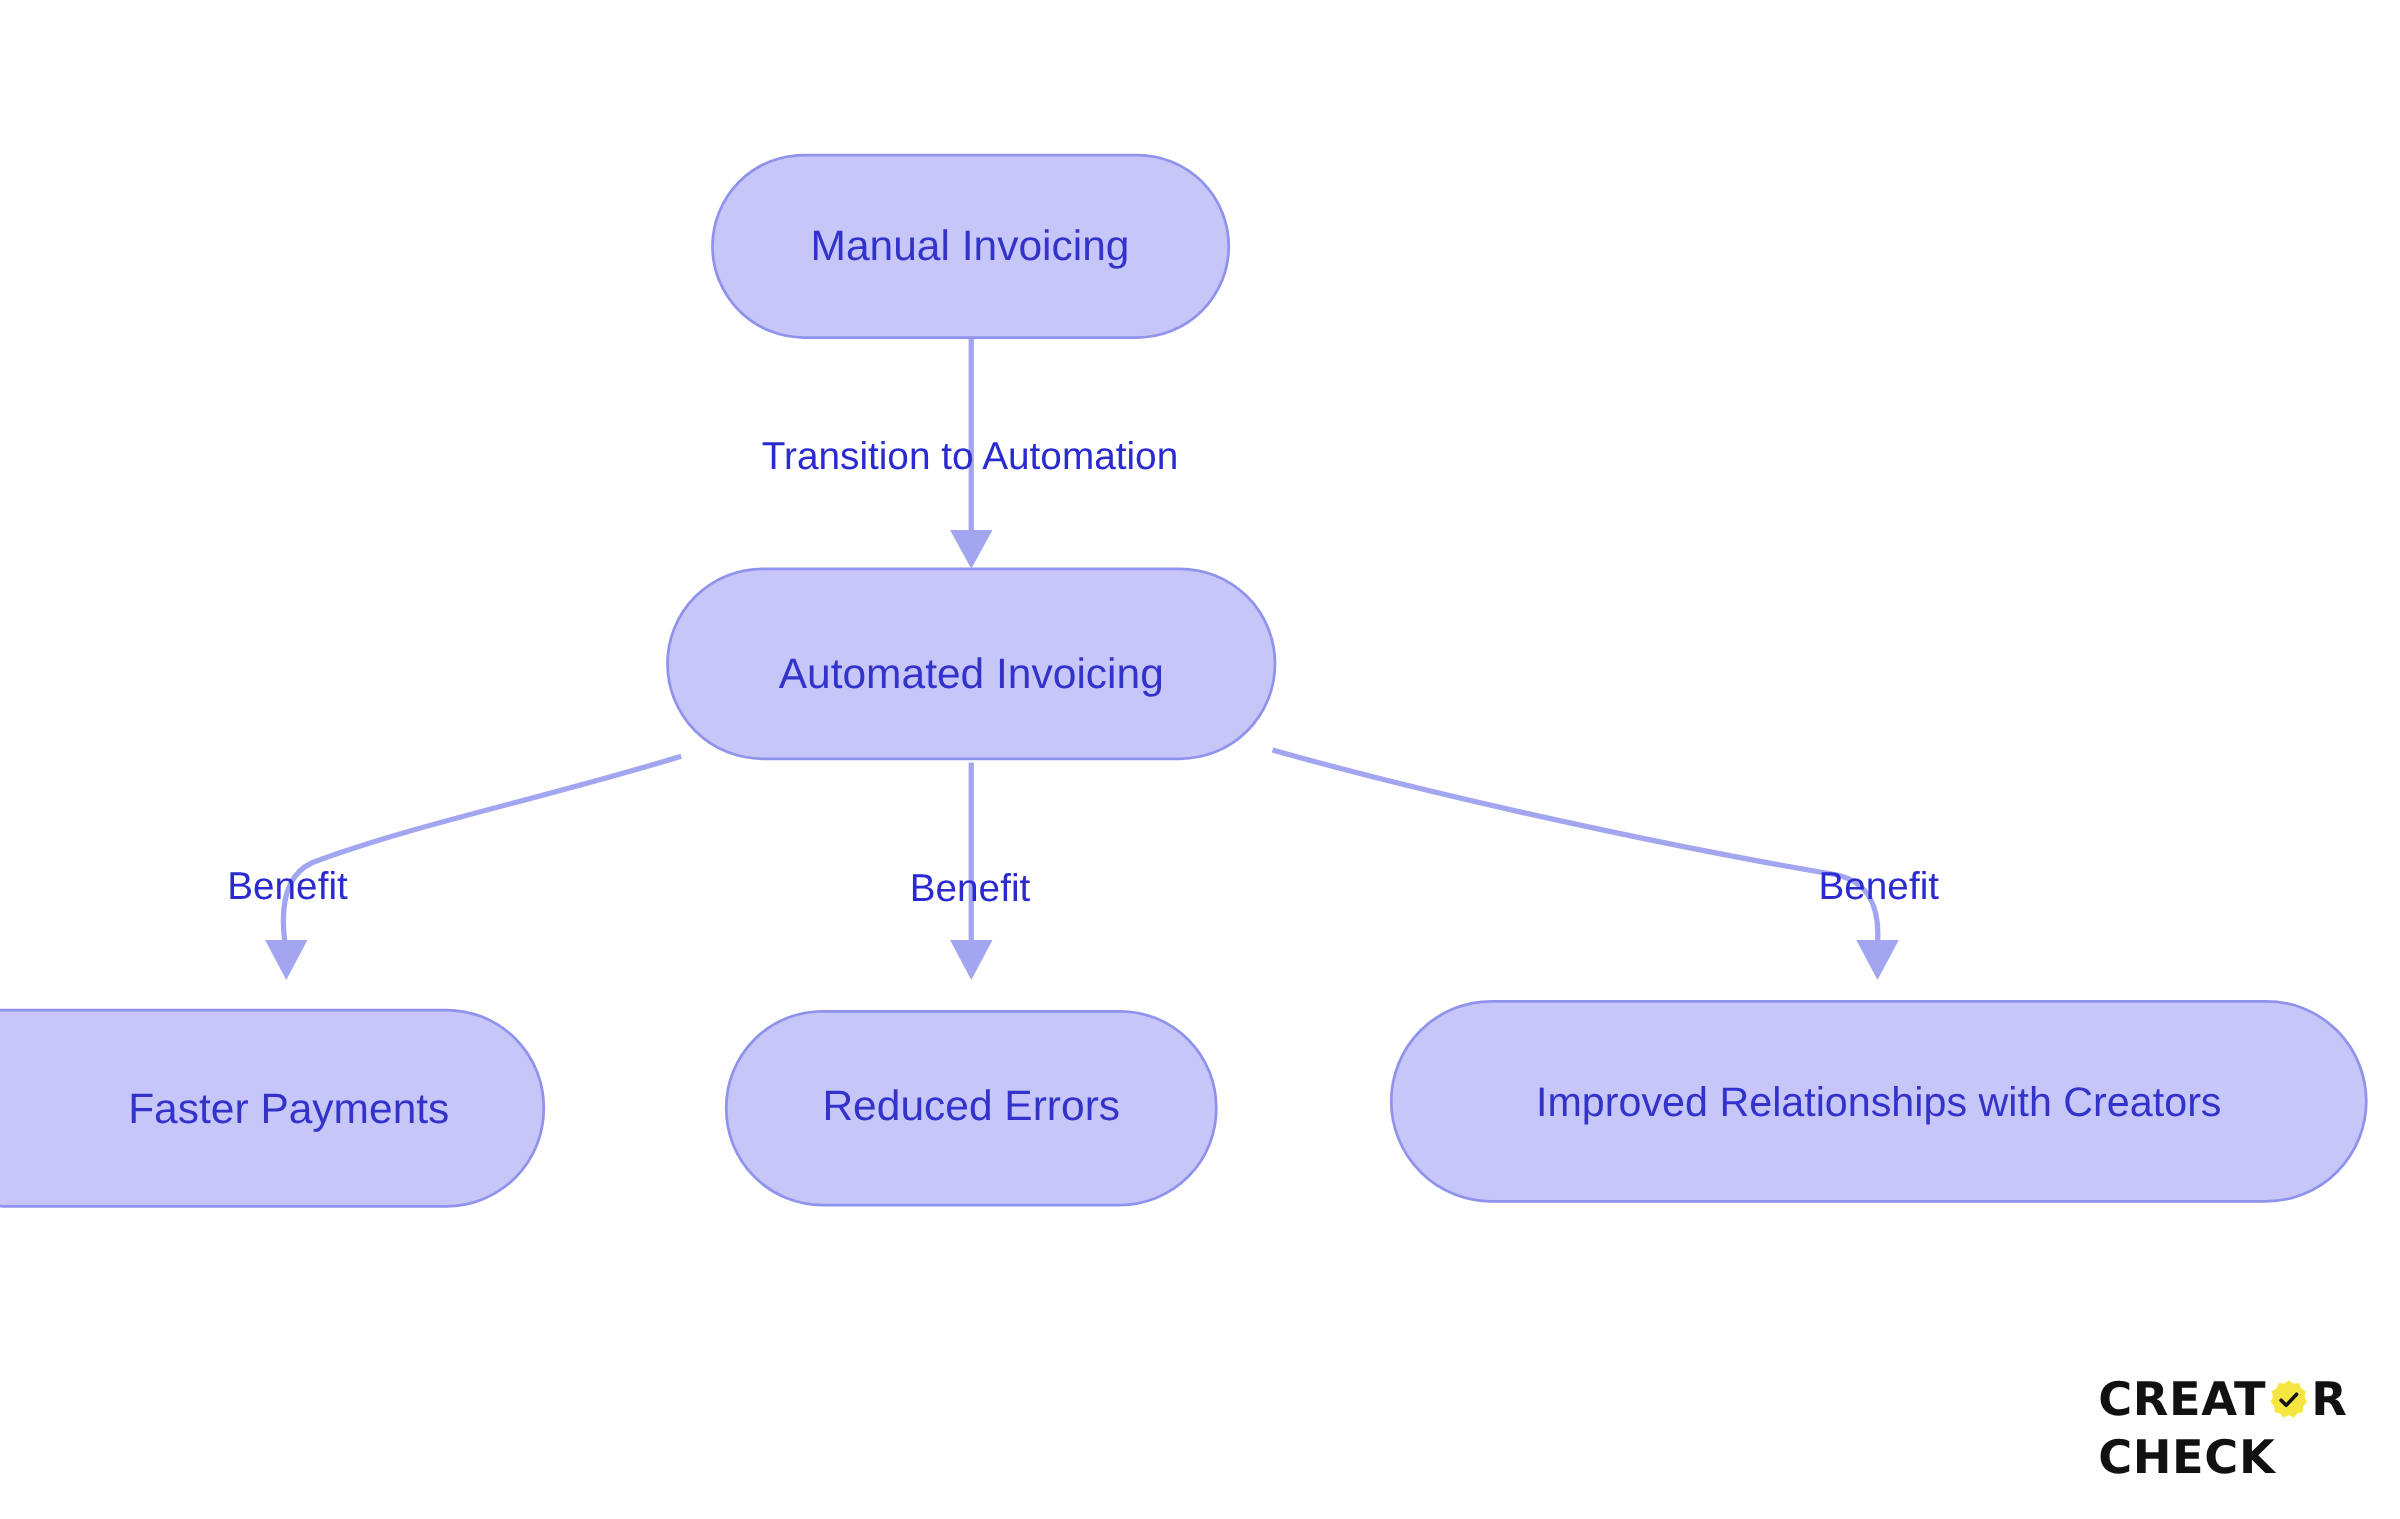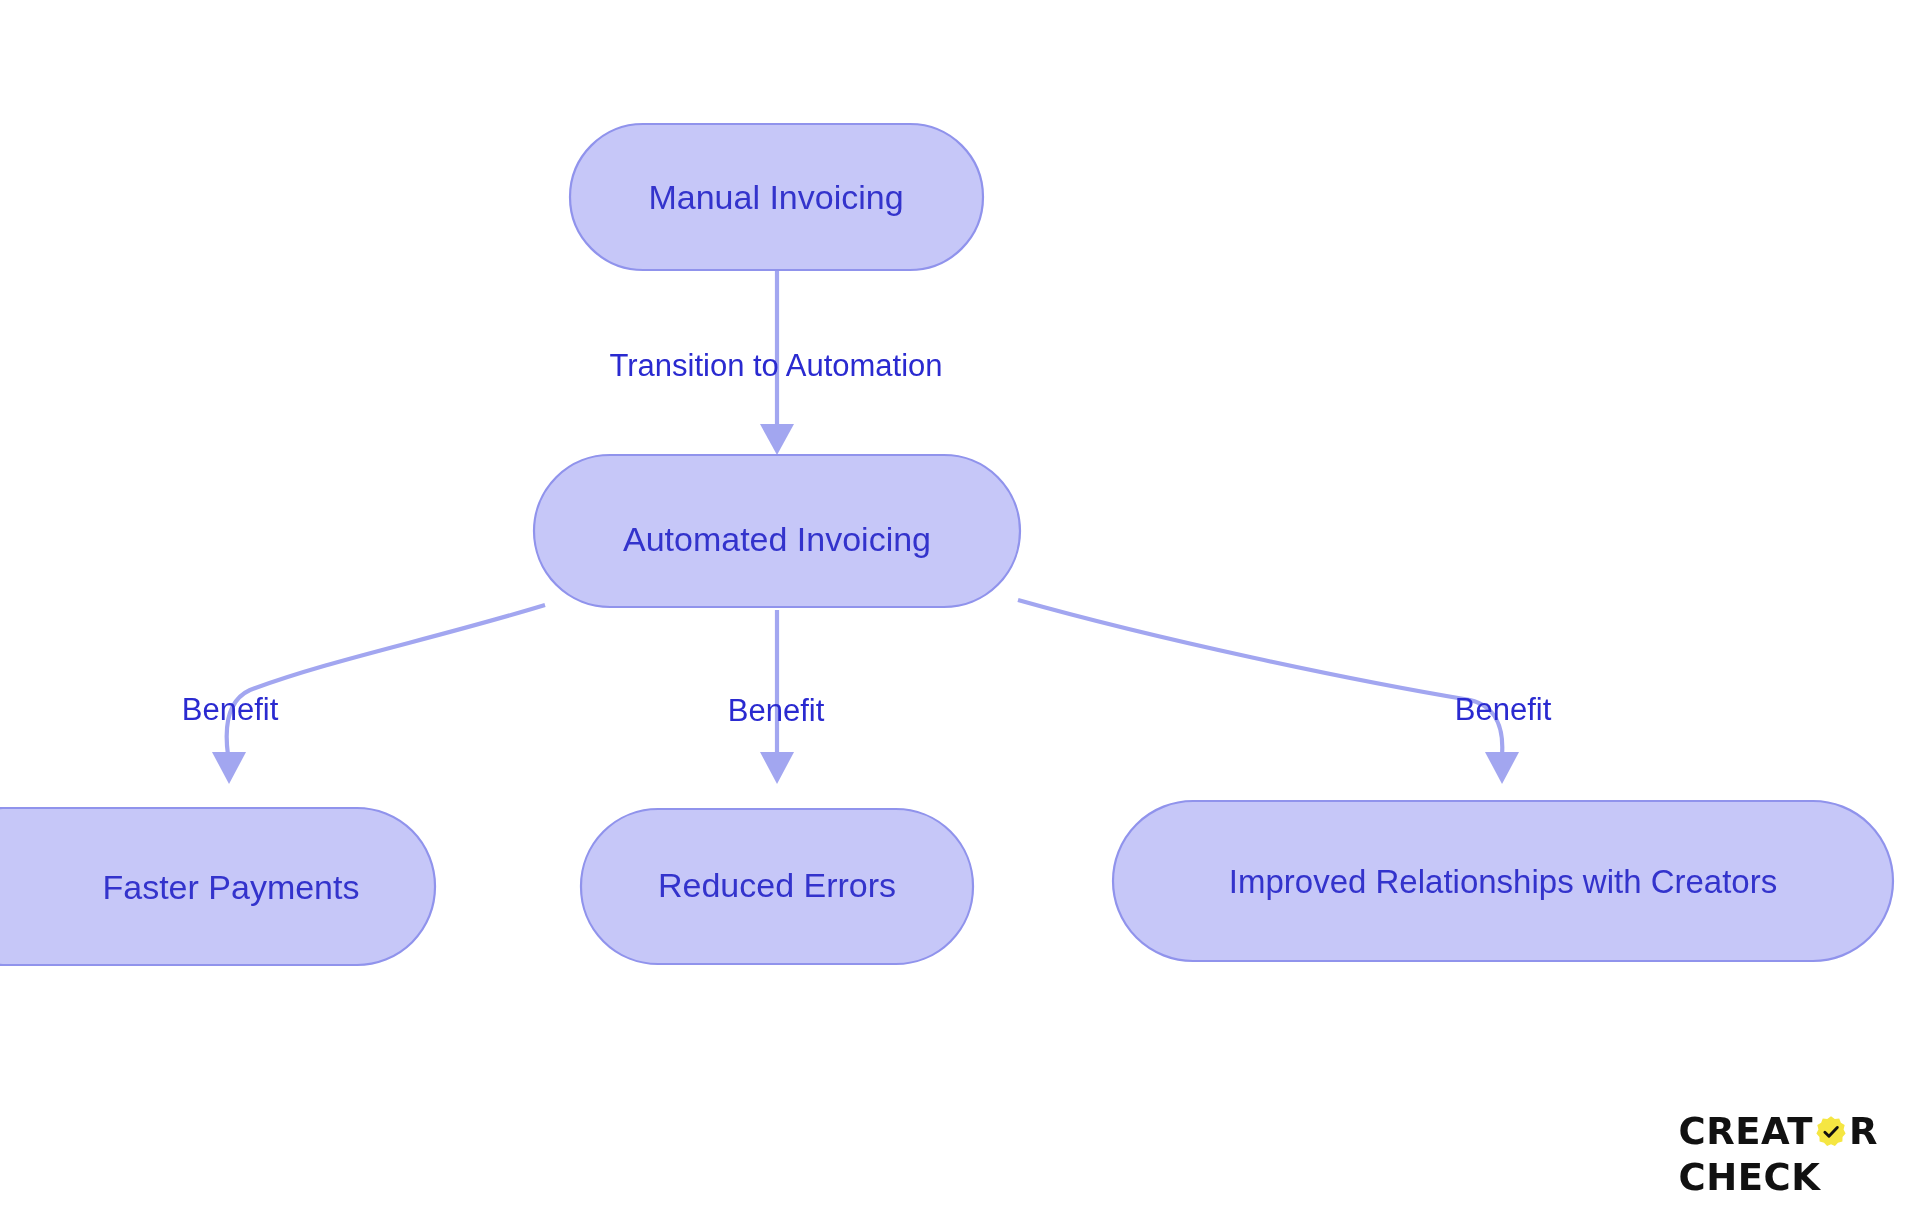--- a/index.html
+++ b/index.html
@@ -66,21 +66,21 @@
     font-size: 31px;
     font-weight: 400;
     text-anchor: middle;
     dominant-baseline: central;
   }
 
   
   #logo {
     position: absolute;
     right: 42px;
-    bottom: 20px;
+    bottom: 32px;
     text-align: right;
     line-height: 0.92;
     user-select: none;
   }
   .logo-row {
     display: flex;
     align-items: center;
     font-family: "DejaVu Sans", "Liberation Sans", sans-serif;
     font-weight: 700;
     font-size: 37px;

